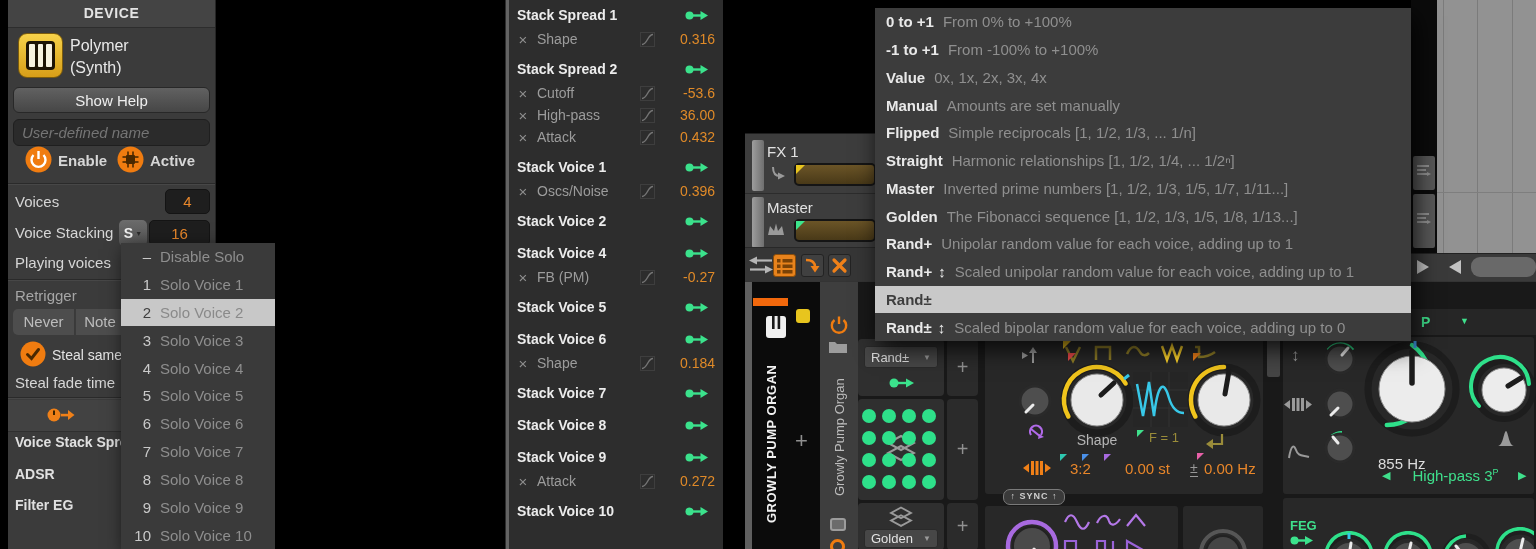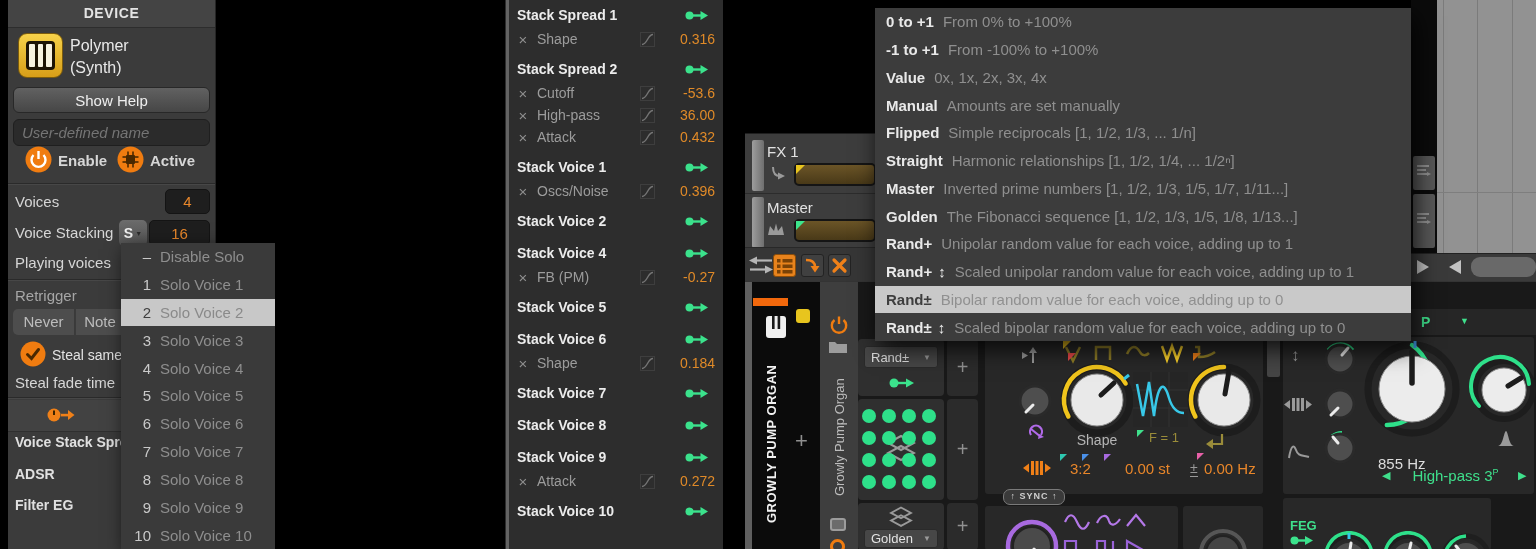--- a/index.html
+++ b/index.html
@@ -693,21 +693,21 @@
         </svg>
         <svg class="abs" style="left:213px;top:91px" width="20" height="19">
           <path d="M2,18 C7,18 8,3 10,3 C12,3 13,18 18,18 Z" fill="#9a9a9a"></path>
         </svg>
 
         <div class="abs grn" style="left:99px;top:132px;font-size:11px">◀</div>
         <div class="abs grn" style="left:115px;top:130px;width:115px;text-align:center;font-size:15px"><span>High-pass 3</span><sup>P</sup></div>
         <div class="abs grn" style="left:235px;top:132px;font-size:11px">▶</div>
       </div>
 
-      <div class="abs sub-panel" style="left:300px;top:189px;width:208px;height:52px;overflow:hidden">
+      <div class="abs sub-panel" style="left:300px;top:189px;width:251px;height:52px;overflow:hidden">
         <div class="abs grn" style="left:7px;top:20px;font-size:13px;font-weight:bold">FEG</div>
         <svg class="abs" style="left:7px;top:37px" width="24" height="11">
           <circle cx="4.5" cy="5.5" r="4" fill="#3be28c"></circle>
             <rect x="8" y="4.3" width="8" height="2.4" fill="#3be28c"></rect>
           <polygon points="15,1 23,5.5 15,10" fill="#3be28c"></polygon>
         </svg>
         <svg class="abs" style="left:38px;top:33px" width="56" height="56">
           <circle cx="28" cy="28" r="23" fill="none" stroke="#1f1f1f" stroke-width="5"></circle>
           <path d="M8,36 A23,23 0 1 1 48,36" fill="none" stroke="#2ee08a" stroke-width="3.5"></path>
           <line x1="28" y1="2" x2="28" y2="8" stroke="#35c8e8" stroke-width="3"></line>
@@ -832,21 +832,20 @@
       <span class="menu-desc">Unipolar random value for each voice, adding up to 1</span>
     </div>
       <div class="menu-item">
       <span class="menu-label">Rand+</span>
       <span class="menu-scale-icon">↕</span>
       <span class="menu-desc">Scaled unipolar random value for each voice, adding up to 1</span>
     </div>
       <div class="menu-item selected">
       <span class="menu-label">Rand±</span>
 
-      <span class="menu-desc">Bipolar random value for each voice, adding up to 0</span>
     </div>
       <div class="menu-item">
       <span class="menu-label">Rand±</span>
       <span class="menu-scale-icon">↕</span>
       <span class="menu-desc">Scaled bipolar random value for each voice, adding up to 0</span>
     </div>
     </div>
 
 </div>
 

